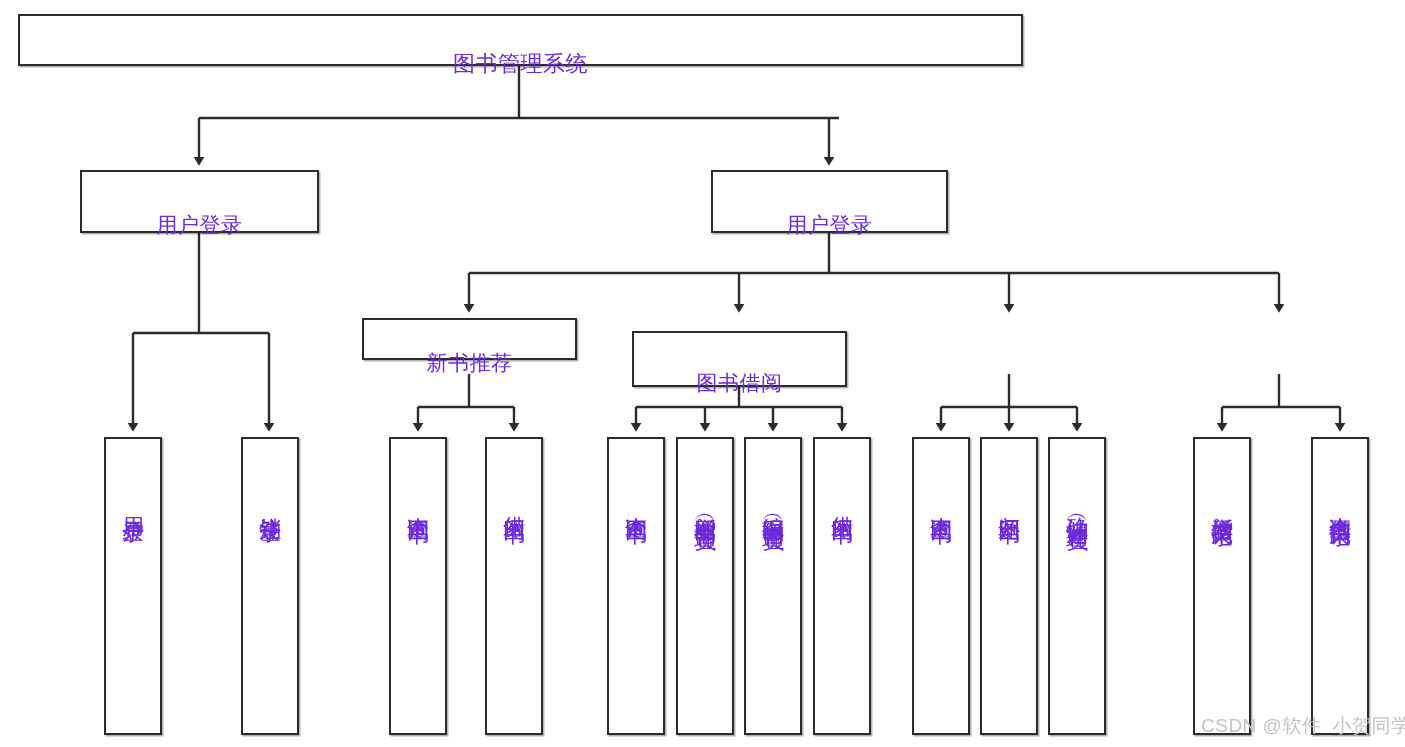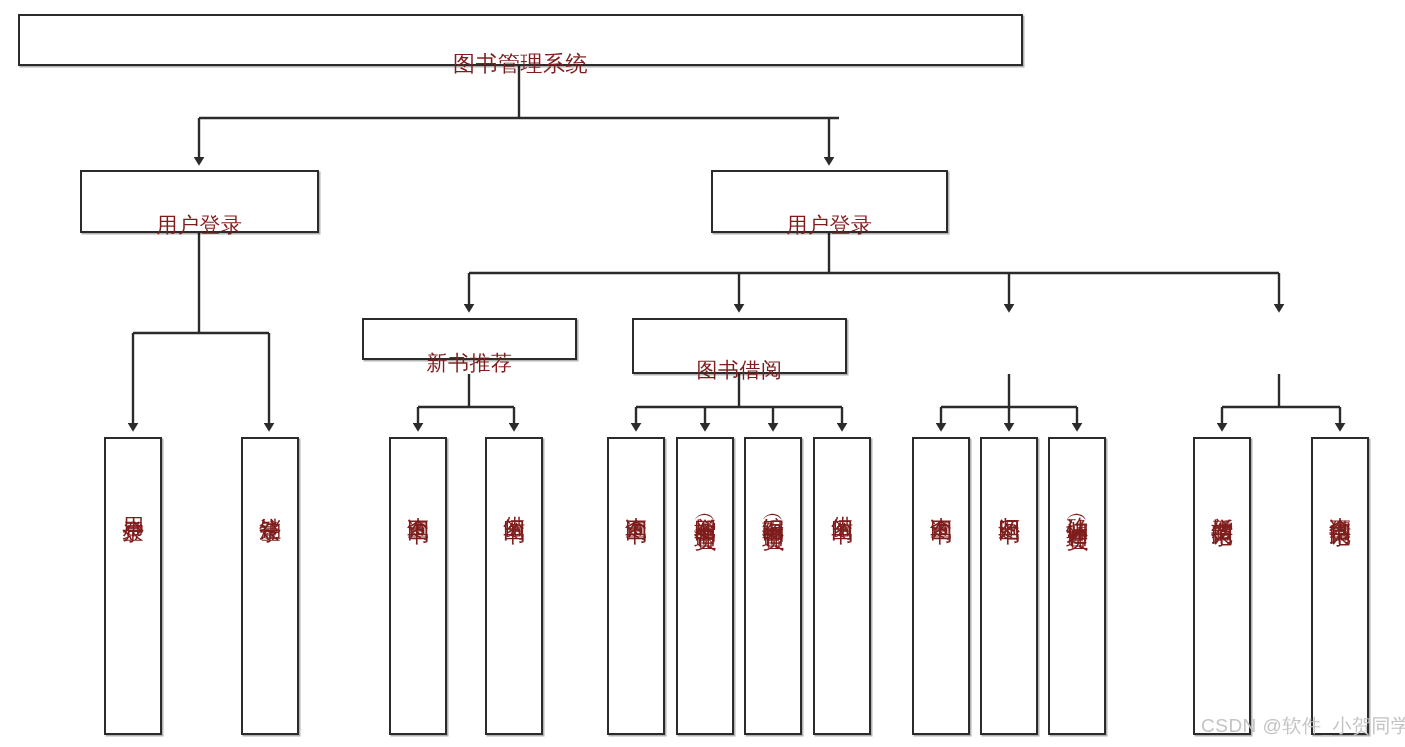--- a/index.html
+++ b/index.html
@@ -29,21 +29,21 @@
     position: absolute;
     box-sizing: border-box;
     border: 2px solid #2b2b2b;
     background: #ffffff;
     display: flex;
     align-items: center;
     justify-content: center;
     box-shadow: 1.5px 1.5px 0 rgba(0,0,0,0.30);
   }
   .node .label {
-    color: #7f1d1d;
+    color: #6d28d9;
     font-size: 21px;
     line-height: 1.05;
     letter-spacing: 0.5px;
     white-space: nowrap;
     margin-top: 48px;
   }
   .node.root .label { font-size: 22px; }
   .node.vertical {
     align-items: flex-start;
     padding-top: 12px;
@@ -128,21 +128,21 @@
   <div class="node" style="left:80px; top:170px; width:239px; height:63px;">
     <span class="label">用户登录</span>
   </div>
   <div class="node" style="left:711px; top:170px; width:237px; height:63px;">
     <span class="label">用户登录</span>
   </div>
 
   <div class="node" style="left:362px; top:318px; width:215px; height:42px;">
     <span class="label">新书推荐</span>
   </div>
-  <div class="node" style="left:632px; top:318px; width:215px; height:56px;">
+  <div class="node" style="left:632px; top:331px; width:215px; height:56px;">
     <span class="label">图书借阅</span>
   </div>
 
   <div class="node vertical" style="left:104px; top:437px; width:58px; height:298px;">
     <span class="label">用户登录</span>
   </div>
   <div class="node vertical" style="left:241px; top:437px; width:58px; height:298px;">
     <span class="label">注销登录</span>
   </div>
 

